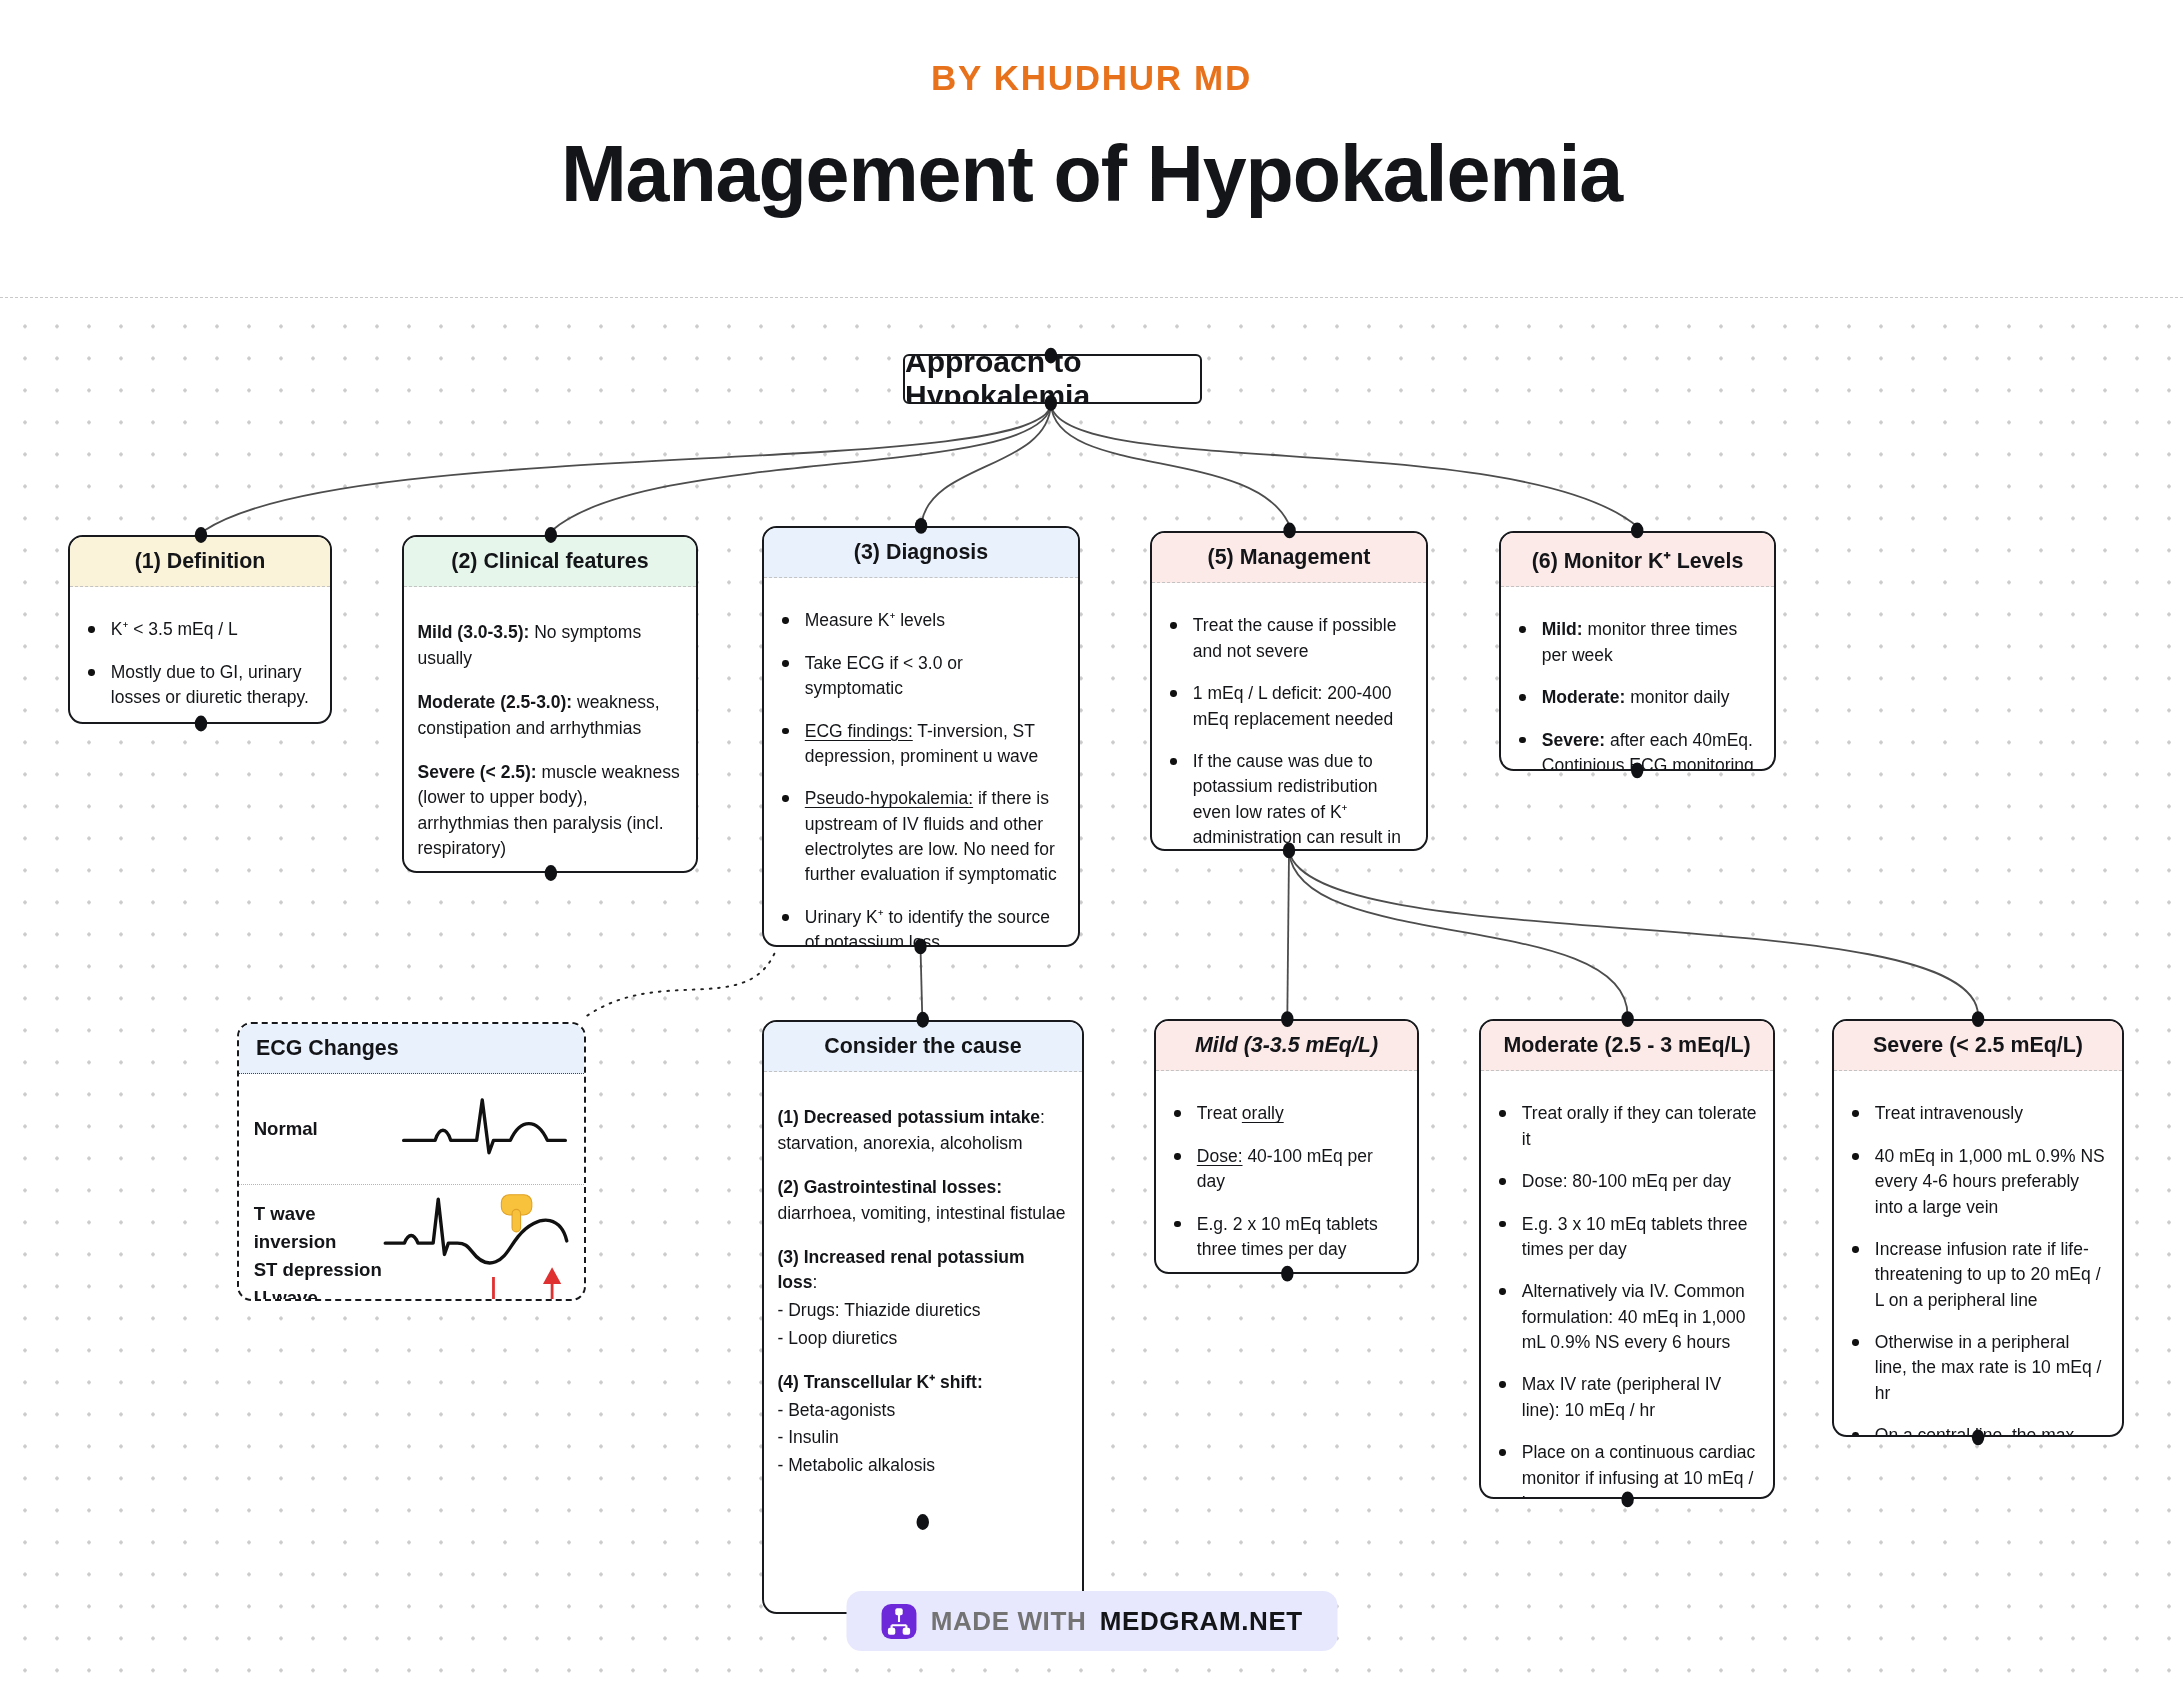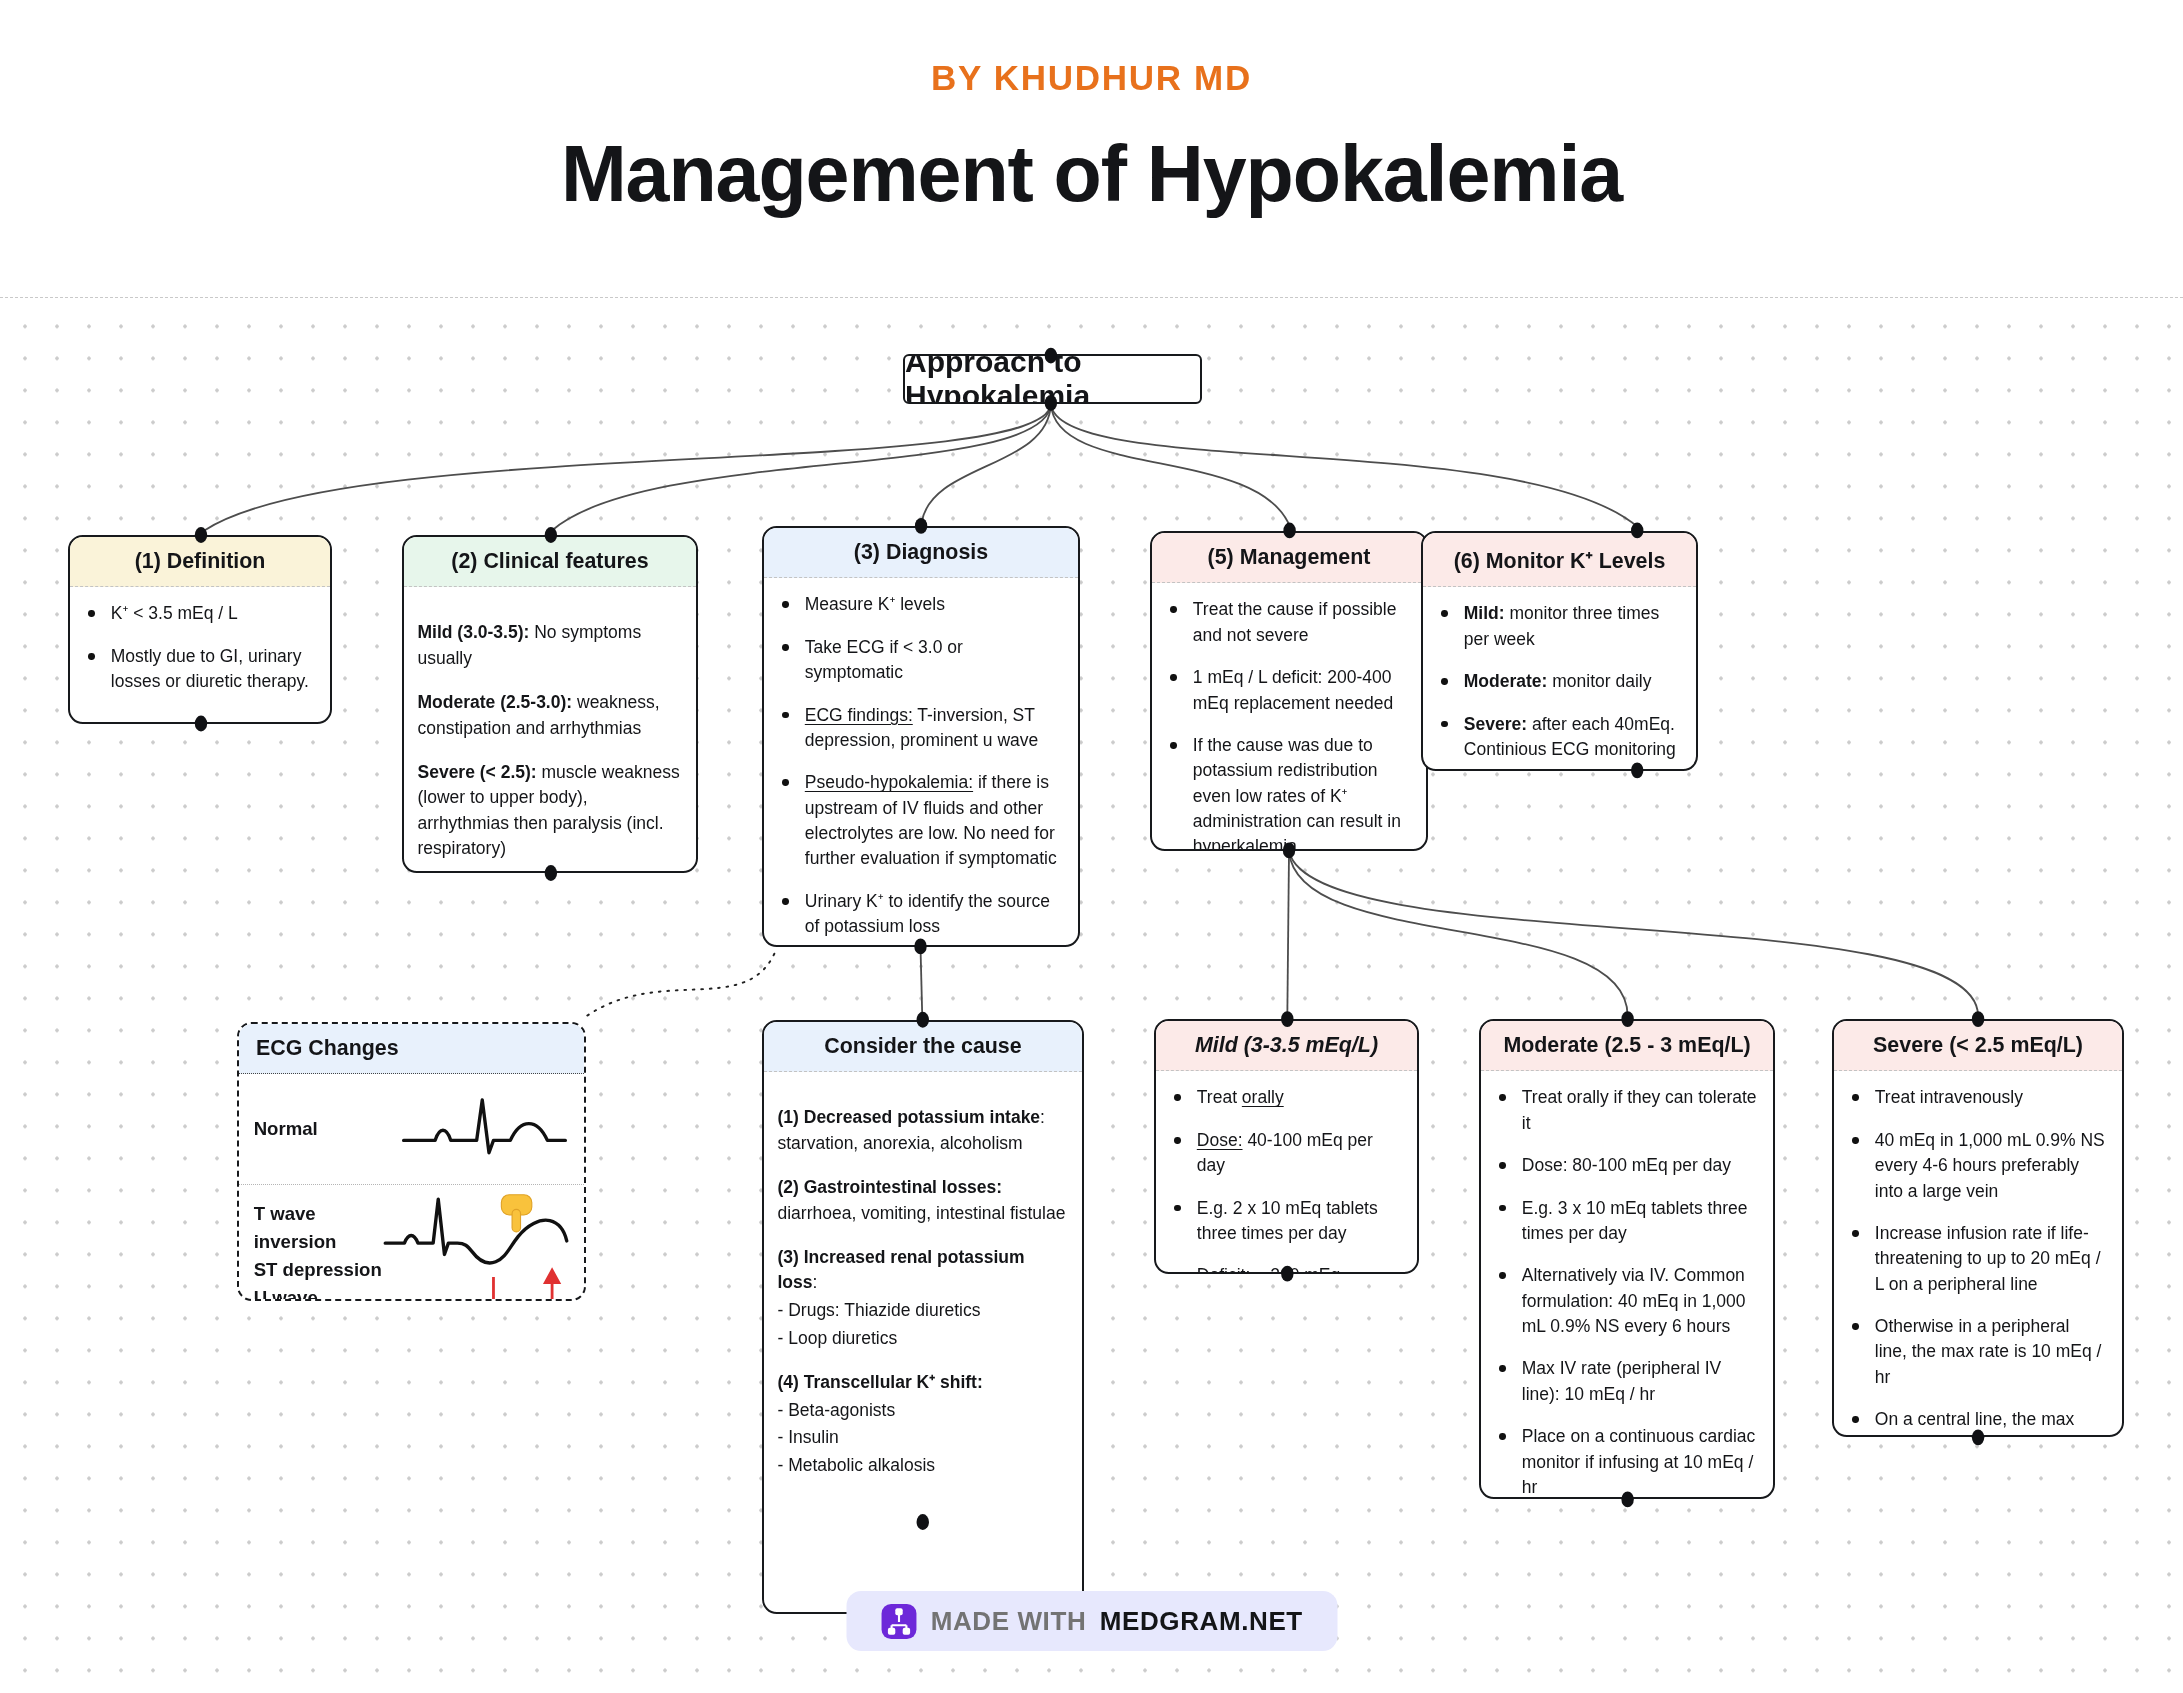--- a/index.html
+++ b/index.html
@@ -36,21 +36,21 @@
   .root-node{
     display:flex;align-items:center;justify-content:center;
     font-size:30px;font-weight:700;border-radius:6px;border-width:2.3px;
   }
   .box-head{
     text-align:center;font-weight:700;font-size:21.4px;
     padding:12.4px 9px 11.3px 9px;border-bottom:1.7px dashed #c3c3c3;
   }
   .box-body{padding:14.7px 16px 17px 13.5px;font-size:17.5px;line-height:1.45;}
   .item{display:flex;align-items:flex-start;margin-top:17px;}
-  .item:first-child{margin-top:0;}
+  .item:first-child{margin-top:16px;}
   .item .marker{flex:0 0 auto;width:6.8px;height:6.8px;border-radius:50%;background:#111;margin:9px 16px 0 4.5px;}
   .item.para{display:block;margin-top:19px;}
   .item.dash{display:block;margin-top:2.3px;}
   .b{font-weight:700;}
   .u{text-decoration:underline;text-decoration-thickness:1.4px;text-underline-offset:2.8px;}
   
   .ecg-node{border:2px dashed #17191c;}
   .ecg-node .box-head{text-align:left;padding-left:17px;border-bottom:1.7px dotted #444;}
   .ecg-row{display:flex;align-items:center;padding:5.6px 14.7px;}
   .ecg-row + .ecg-row{border-top:1.7px dotted #b5b5b5;}
@@ -151,21 +151,21 @@
         <span class="marker"></span>
         <span class="txt"><span>1 mEq / L deficit: 200-400 mEq replacement needed</span></span>
       </div>
       <div class="item bullet">
         <span class="marker"></span>
         <span class="txt"><span>If the cause was due to potassium redistribution even low rates of K⁺ administration can result in hyperkalemia</span></span>
       </div>
     </div>
 </div>
 
-<div class="node" style="left:1421px;top:531px;width:277px;height:240px;">
+<div class="node" style="left:1499px;top:531px;width:277px;height:240px;">
   <div class="box-head" style="background: rgb(252, 234, 232);">(6) Monitor K⁺ Levels</div>
   <div class="box-body">
       <div class="item bullet">
         <span class="marker"></span>
         <span class="txt"><span class="b">Mild:</span><span> monitor three times per week</span></span>
       </div>
       <div class="item bullet">
         <span class="marker"></span>
         <span class="txt"><span class="b">Moderate:</span><span> monitor daily</span></span>
       </div>

